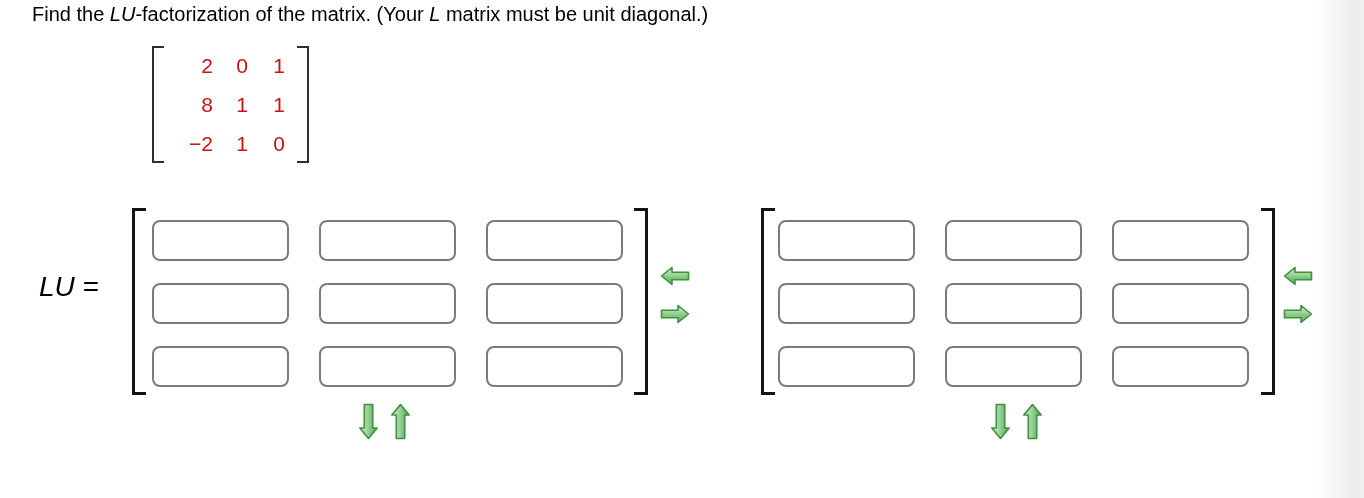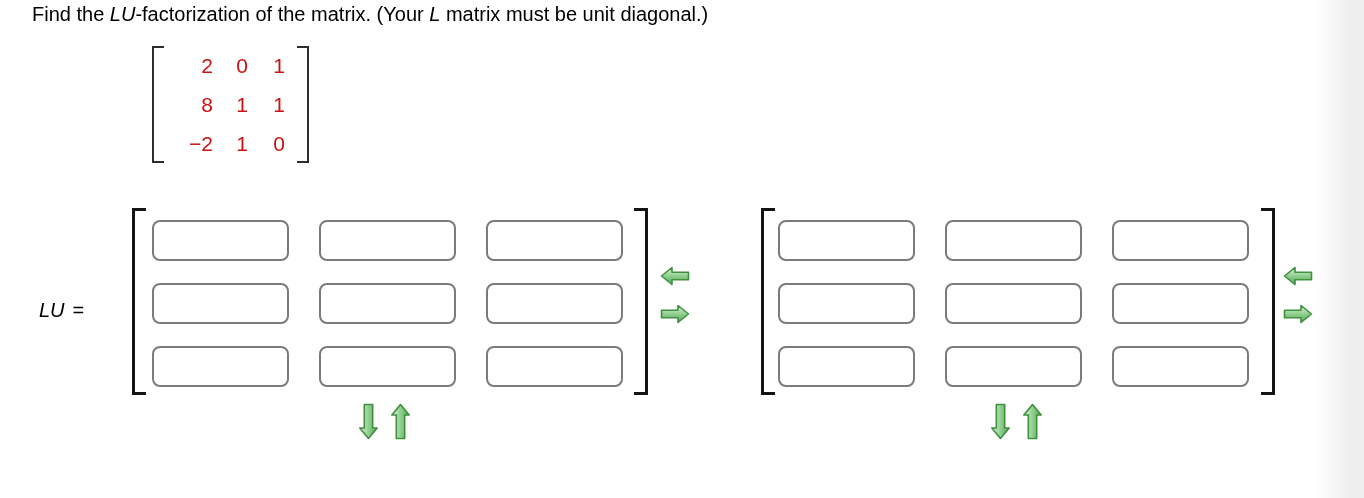--- a/index.html
+++ b/index.html
@@ -51,22 +51,22 @@
     font-size: 21px;
     color: #cc1111;
     text-align: center;
     white-space: nowrap;
   }
   .gcell.c0 { text-align: right; }
 
   
   .eq {
     position: absolute;
-    left: 25px; top: 295px;
-    font-size: 20px;
+    left: 25px; top: 272px;
+    font-size: 28px;
     line-height: 30px;
     white-space: nowrap;
     text-align: center;
   }
   .eq .op { margin-left: 8px; font-style: normal; }
 
   
   .amatrix { position: absolute; display: flex; align-items: stretch; }
   .amatrix.m1 { left: 118px; top: 208px; }
   .amatrix.m2 { left: 747px; top: 208px; }

